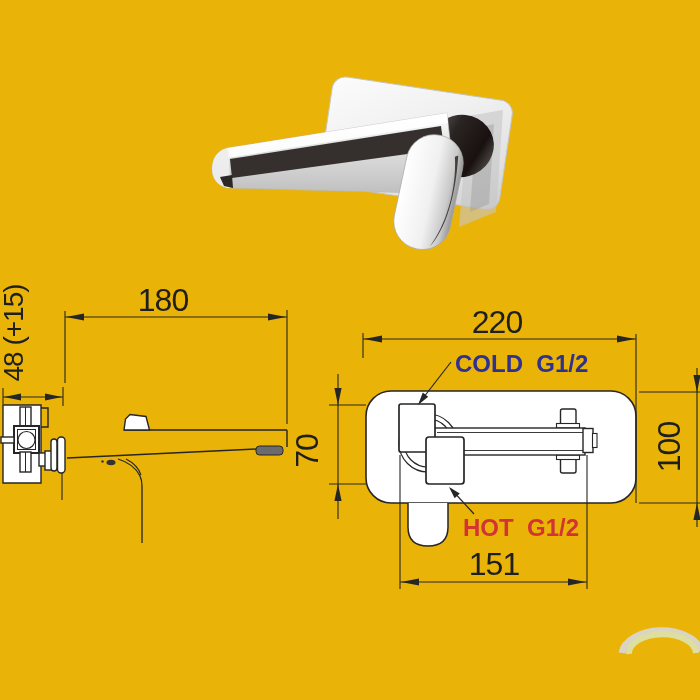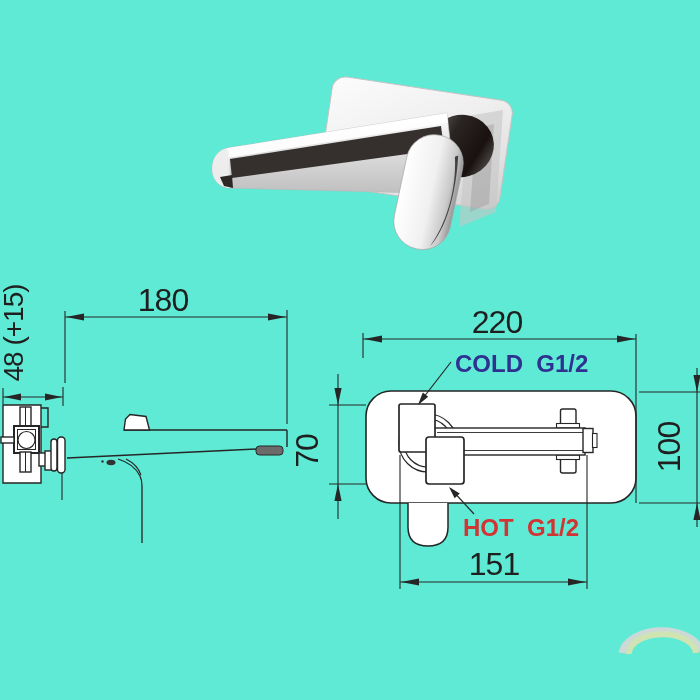--- a/index.html
+++ b/index.html
@@ -1,16 +1,16 @@
 <!DOCTYPE html>
 <html><head>
 <meta charset="utf-8">
 <style>
   html,body{margin:0;padding:0;background:#ffffff;}
-  .stage{position:relative;width:700px;height:700px;background:#5eead4;overflow:hidden;
+  .stage{position:relative;width:700px;height:700px;background:#eab308;overflow:hidden;
          font-family:"Liberation Sans",sans-serif;}
   svg{position:absolute;left:0;top:0;}
   text{font-family:"Liberation Sans",sans-serif;}
   .dim{fill:#1f1f1f;letter-spacing:-1px;}
   .inlet-label{font-weight:bold;font-size:24px;letter-spacing:0px;}
   .ln{stroke:#262626;fill:none;}
 </style>
 </head>
 <body>
 

